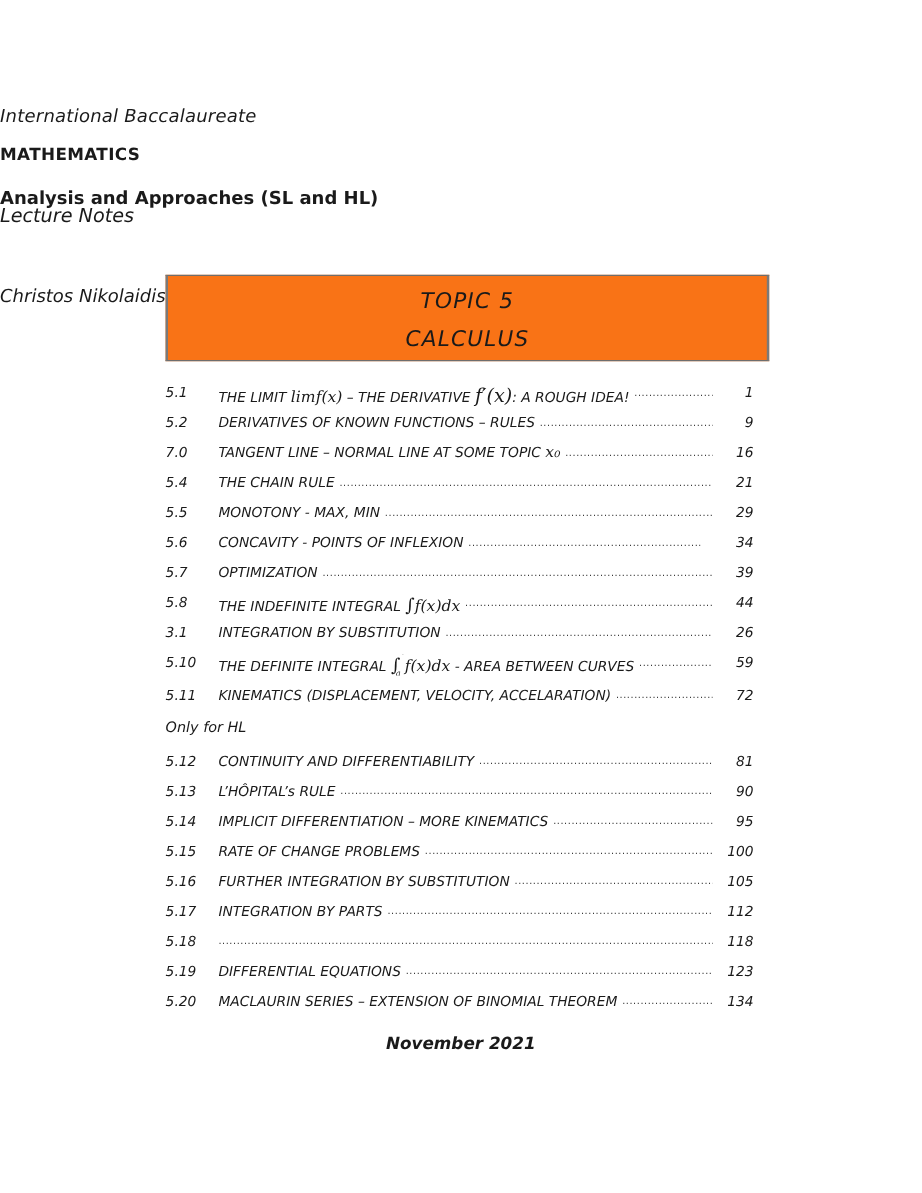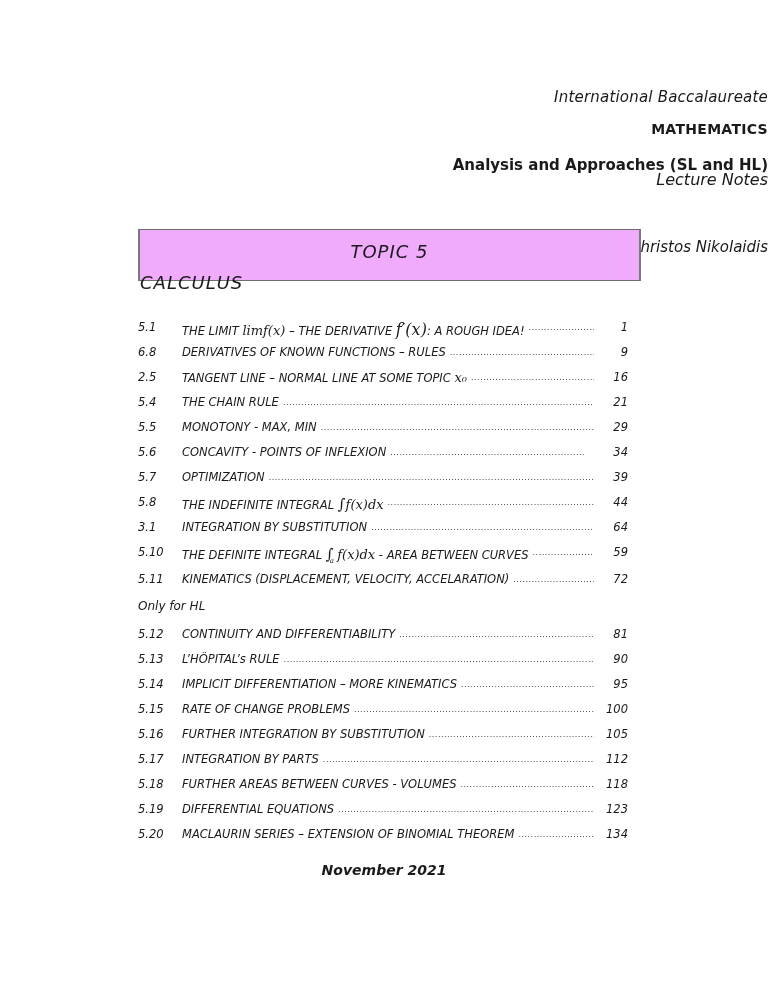--- a/index.html
+++ b/index.html
@@ -12,57 +12,57 @@
       height: 994px;
       position: relative;
       overflow: hidden;
       font-family: "DejaVu Sans", sans-serif;
       color: #1a1a1a;
     }
     .header-line {
       position: absolute;
       left: 0;
       width: 768px;
-      text-align: right;
+      text-align: left;
       white-space: nowrap;
     }
     .institution { top: 88px; font-size: 15px; font-style: italic; letter-spacing: 0.2px; }
     .subject { top: 121px; font-size: 14px; font-weight: bold; letter-spacing: 0.3px; }
     .course { top: 156px; font-size: 15px; font-weight: bold; }
     .doc-type { top: 170px; font-size: 16px; font-style: italic; }
     .author { top: 202px; font-size: 15px; font-style: italic; margin-top: 36px; }
 
     .topic-box {
       position: absolute;
       left: 138px;
       top: 229px;
       width: 503px;
-      height: 52px;
-      background: #f0abfc;
+      height: 72px;
+      background: #f97316;
       border: 1px solid #6e6e6e;
       border-left: 2px solid #7a7a7a;
       border-right: 2px solid #7a7a7a;
       box-sizing: border-box;
     }
     .topic-box .topic-num {
       position: absolute;
       top: 11px;
       left: 0;
       width: 100%;
       text-align: center;
       font-size: 18px;
       font-style: italic;
       letter-spacing: 1px;
     }
     .topic-box .topic-name {
       position: absolute;
       top: 42px;
       left: 0;
       width: 100%;
-      text-align: left;
+      text-align: center;
       font-size: 18px;
       font-style: italic;
       letter-spacing: 1px;
     }
 
     .toc-row {
       position: absolute;
       left: 138px;
       width: 490px;
       height: 20px;
@@ -163,30 +163,30 @@
 <div class="toc-row" style="top:317px;">
   <span class="num">5.1</span>
   <span class="title-wrap">
     <span class="title"><span>THE LIMIT </span><span class="math">limf(x)</span><span> – THE DERIVATIVE </span><span class="math math-big">f′(x)</span><span>: A ROUGH IDEA!</span></span>
     <span class="dots"></span>
   </span>
   <span class="page">1</span>
 </div>
 
 <div class="toc-row" style="top:342px;">
-  <span class="num">6.8</span>
+  <span class="num">5.2</span>
   <span class="title-wrap">
       <span class="title">DERIVATIVES OF KNOWN FUNCTIONS – RULES</span>
       <span class="dots"></span>
     </span>
   <span class="page">9</span>
 </div>
 
 <div class="toc-row" style="top:367px;">
-  <span class="num">2.5</span>
+  <span class="num">7.0</span>
   <span class="title-wrap">
       <span class="title"><span>TANGENT LINE – NORMAL LINE AT SOME TOPIC</span> <span class="math">x₀</span></span>
       <span class="dots"></span>
     </span>
   <span class="page">16</span>
 </div>
 
 <div class="toc-row" style="top:392px;">
   <span class="num">5.4</span>
   <span class="title-wrap">
@@ -231,21 +231,21 @@
     </span>
   <span class="page">44</span>
 </div>
 
 <div class="toc-row" style="top:517px;">
   <span class="num">3.1</span>
   <span class="title-wrap">
       <span class="title">INTEGRATION BY SUBSTITUTION</span>
       <span class="dots"></span>
     </span>
-  <span class="page">64</span>
+  <span class="page">26</span>
 </div>
 
 <div class="toc-row" style="top:542px;">
   <span class="num">5.10</span>
   <span class="title-wrap">
       <span class="title"><span>THE DEFINITE INTEGRAL</span> <span class="integral"><span>∫</span><span class="lim-sup" style="top:-6px;left:8px;">b</span><span class="lim-sup" style="top:12px;left:4px;">a</span></span>&nbsp;<span class="math">f(x)dx</span><span> - AREA BETWEEN CURVES</span></span>
       <span class="dots"></span>
     </span>
   <span class="page">59</span>
 </div>
@@ -311,21 +311,20 @@
   <span class="title-wrap">
       <span class="title">INTEGRATION BY PARTS</span>
       <span class="dots"></span>
     </span>
   <span class="page">112</span>
 </div>
 
 <div class="toc-row" style="top:774px;">
   <span class="num">5.18</span>
   <span class="title-wrap">
-      <span class="title">FURTHER AREAS BETWEEN CURVES - VOLUMES</span>
       <span class="dots"></span>
     </span>
   <span class="page">118</span>
 </div>
 
 <div class="toc-row" style="top:799px;">
   <span class="num">5.19</span>
   <span class="title-wrap">
       <span class="title">DIFFERENTIAL EQUATIONS</span>
       <span class="dots"></span>

